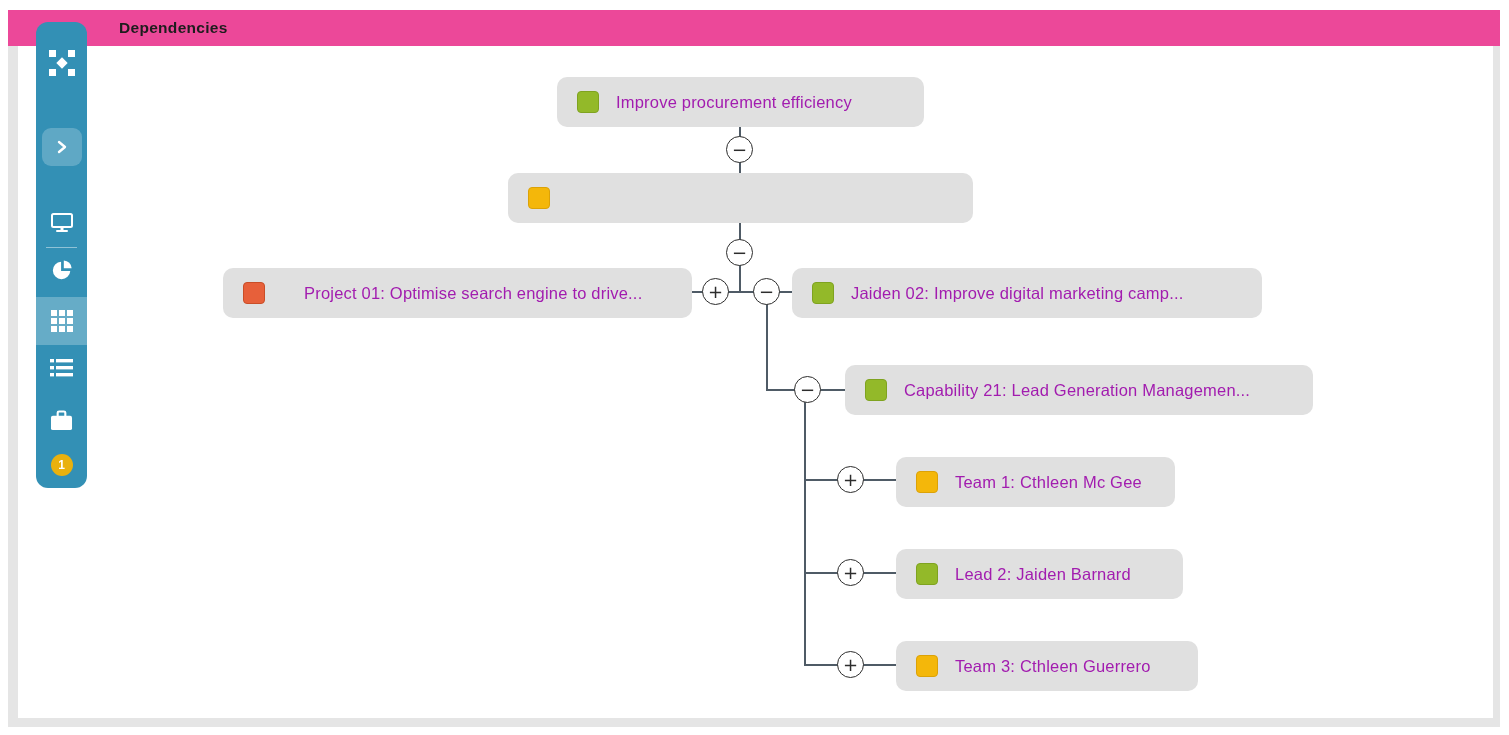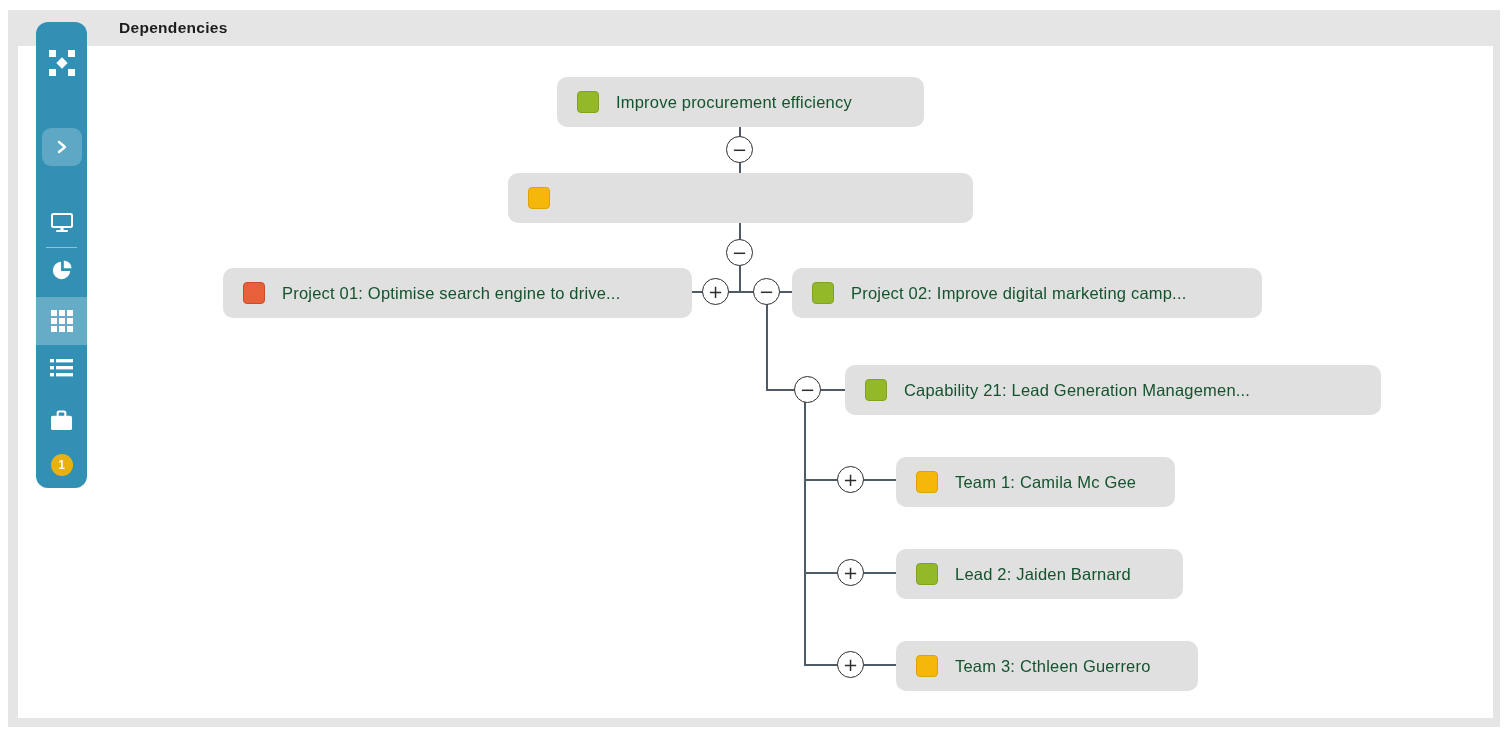--- a/index.html
+++ b/index.html
@@ -1,21 +1,21 @@
 <!DOCTYPE html>
 <html><head>
 <meta charset="utf-8">
 <style>
   * { margin:0; padding:0; box-sizing:border-box; }
   html,body { width:1509px; height:735px; background:#ffffff; overflow:hidden;
               font-family:"Liberation Sans","DejaVu Sans",sans-serif; }
   .abs { position:absolute; }
 
   
-  .topbar   { left:8px; top:10px; width:1492px; height:36px; background:#e5e5e5;
+  .topbar   { left:8px; top:10px; width:1492px; height:36px; background:#ec4899;
               display:flex; align-items:center; }
   .topbar .title { margin-left:111px; font-size:15.5px; font-weight:700; color:#1d1d1d; letter-spacing:.3px; }
   .strip    { background:#e5e5e5; }
   .strip-left   { left:8px;    top:46px;  width:10px;  height:681px; }
   .strip-right  { left:1493px; top:46px;  width:7px;   height:681px; }
   .strip-bottom { left:8px;    top:718px; width:1492px; height:9px; }
 
   
   .sidebar { left:36px; top:22px; width:51px; height:466px; background:#3390b5;
              border-radius:12px; z-index:30; }
@@ -25,21 +25,21 @@
   .sb-active { position:absolute; left:0; width:51px; height:48px; background:rgba(255,255,255,.25); }
   .sb-divider { position:absolute; left:10px; width:31px; height:1px; background:rgba(255,255,255,.45); }
   .badge { width:22px; height:22px; border-radius:50%; background:#e9b10e; color:#ffffff;
            font-size:12px; font-weight:700; display:flex; align-items:center; justify-content:center; }
 
   
   .connector { position:absolute; background:#4f5b66; z-index:1; }
   .node { position:absolute; height:50px; background:#e0e0e0; border-radius:10px;
           display:flex; align-items:center; padding-left:20px; z-index:10; cursor:pointer; }
   .node .sq { width:22px; height:22px; border-radius:4px; border:1px solid transparent; flex:0 0 auto; }
-  .node .lbl { margin-left:17px; font-size:16.5px; color:#14532d; letter-spacing:.2px; white-space:nowrap; }
+  .node .lbl { margin-left:17px; font-size:16.5px; color:#a21caf; letter-spacing:.2px; white-space:nowrap; }
   .toggle { position:absolute; width:27px; height:27px; border-radius:50%; background:#ffffff;
             border:1.5px solid #2d2d2d; color:#2d2d2d; display:flex; align-items:center; justify-content:center;
             font-size:18px; font-family:"DejaVu Sans",sans-serif; line-height:1; z-index:20; cursor:pointer; }
 </style>
 </head>
 <body>
 
 <div class="abs topbar">
   <div class="title">Dependencies</div>
 </div>
@@ -136,35 +136,35 @@
 <div class="toggle" style="left:837px; top:559px;">+</div>
 <div class="toggle" style="left:837px; top:651px;">+</div>
 
 <div class="node" style="left:557px; top:77px;  width:367px;">
   <div class="sq" style="background-color: rgb(147, 185, 41); border-color: rgb(127, 163, 32);"></div>
   <div class="lbl">Improve procurement efficiency</div>
 </div>
 <div class="node" style="left:508px; top:173px; width:465px;">
   <div class="sq" style="background-color: rgb(244, 183, 10); border-color: rgb(220, 162, 7);"></div>
 </div>
-<div class="node" style="left:223px; top:268px; width:469px;">
+<div class="node" style="left:223px; top:268px; width:469px;gap:22px;">
   <div class="sq" style="background-color: rgb(231, 96, 58); border-color: rgb(201, 78, 40);"></div>
   <div class="lbl">Project 01: Optimise search engine to drive...</div>
 </div>
 <div class="node" style="left:792px; top:268px; width:470px;">
   <div class="sq" style="background-color: rgb(147, 185, 41); border-color: rgb(127, 163, 32);"></div>
-  <div class="lbl">Project 02: Improve digital marketing camp...</div>
+  <div class="lbl">Jaiden 02: Improve digital marketing camp...</div>
 </div>
-<div class="node" style="left:845px; top:365px; width:536px;">
+<div class="node" style="left:845px; top:365px; width:468px;">
   <div class="sq" style="background-color: rgb(147, 185, 41); border-color: rgb(127, 163, 32);"></div>
   <div class="lbl">Capability 21: Lead Generation Managemen...</div>
 </div>
 <div class="node" style="left:896px; top:457px; width:279px;">
   <div class="sq" style="background-color: rgb(244, 183, 10); border-color: rgb(220, 162, 7);"></div>
-  <div class="lbl">Team 1: Camila Mc Gee</div>
+  <div class="lbl">Team 1: Cthleen Mc Gee</div>
 </div>
 <div class="node" style="left:896px; top:549px; width:287px;">
   <div class="sq" style="background-color: rgb(147, 185, 41); border-color: rgb(127, 163, 32);"></div>
   <div class="lbl">Lead 2: Jaiden Barnard</div>
 </div>
 <div class="node" style="left:896px; top:641px; width:302px;">
   <div class="sq" style="background-color: rgb(244, 183, 10); border-color: rgb(220, 162, 7);"></div>
   <div class="lbl">Team 3: Cthleen Guerrero</div>
 </div>
 

